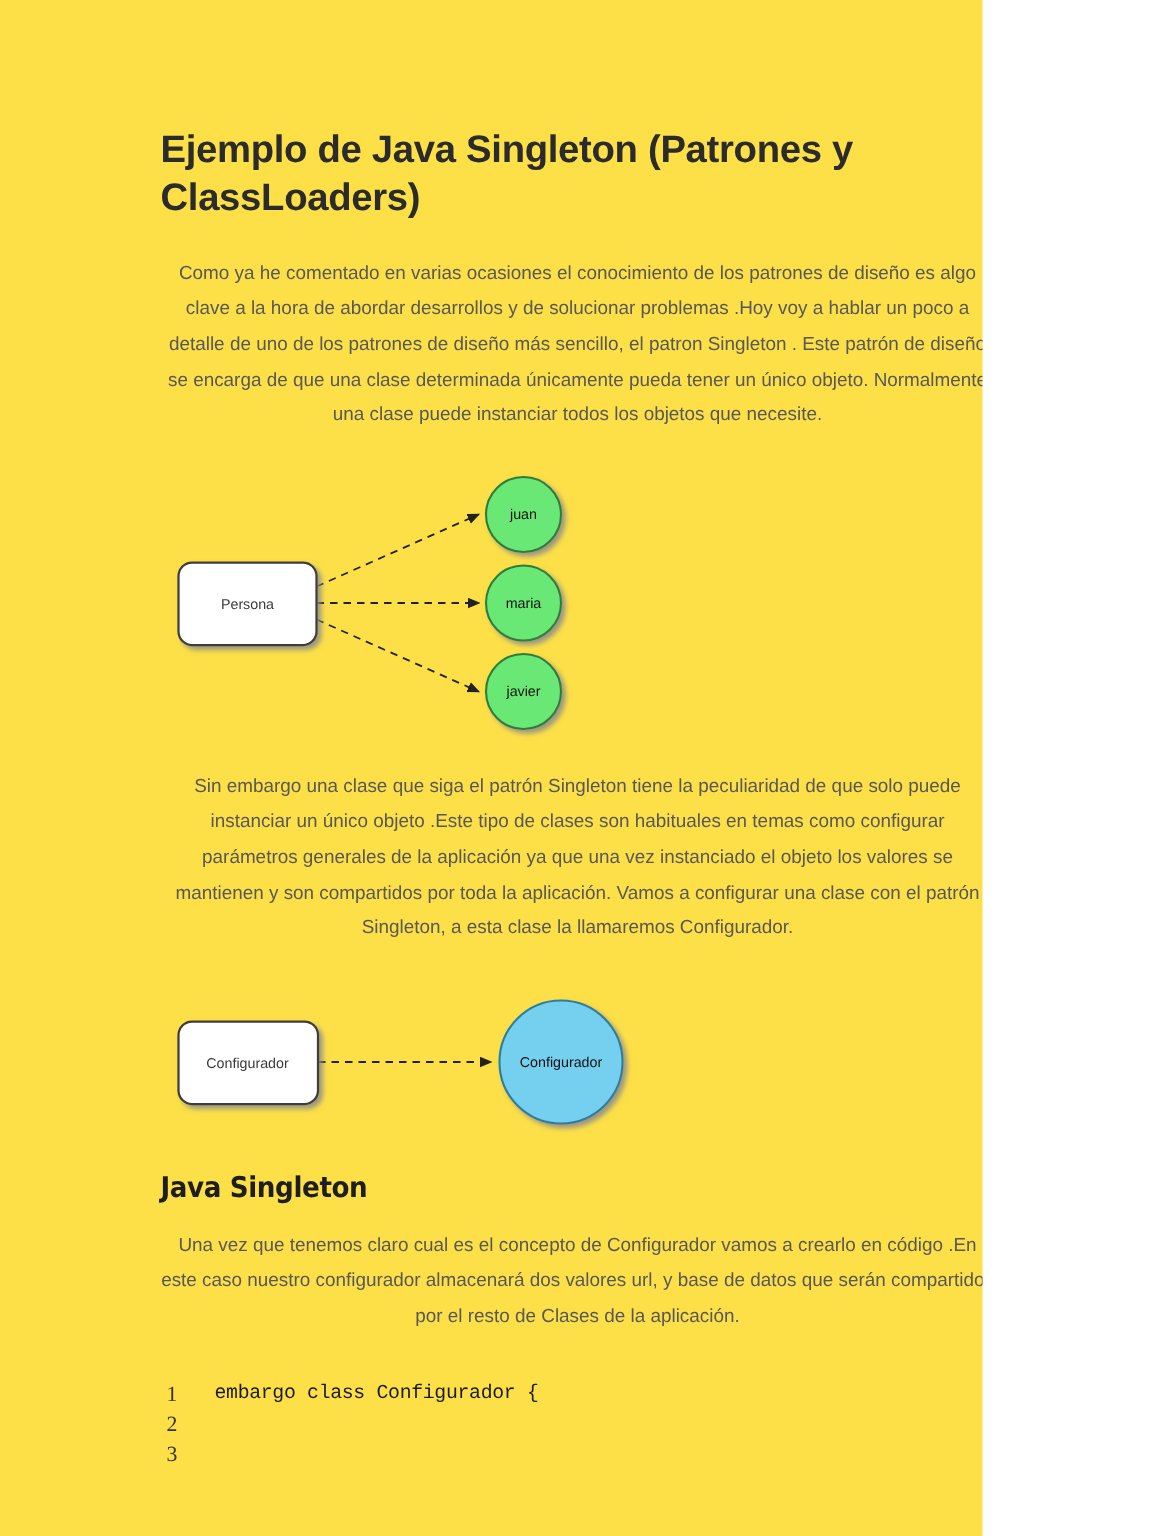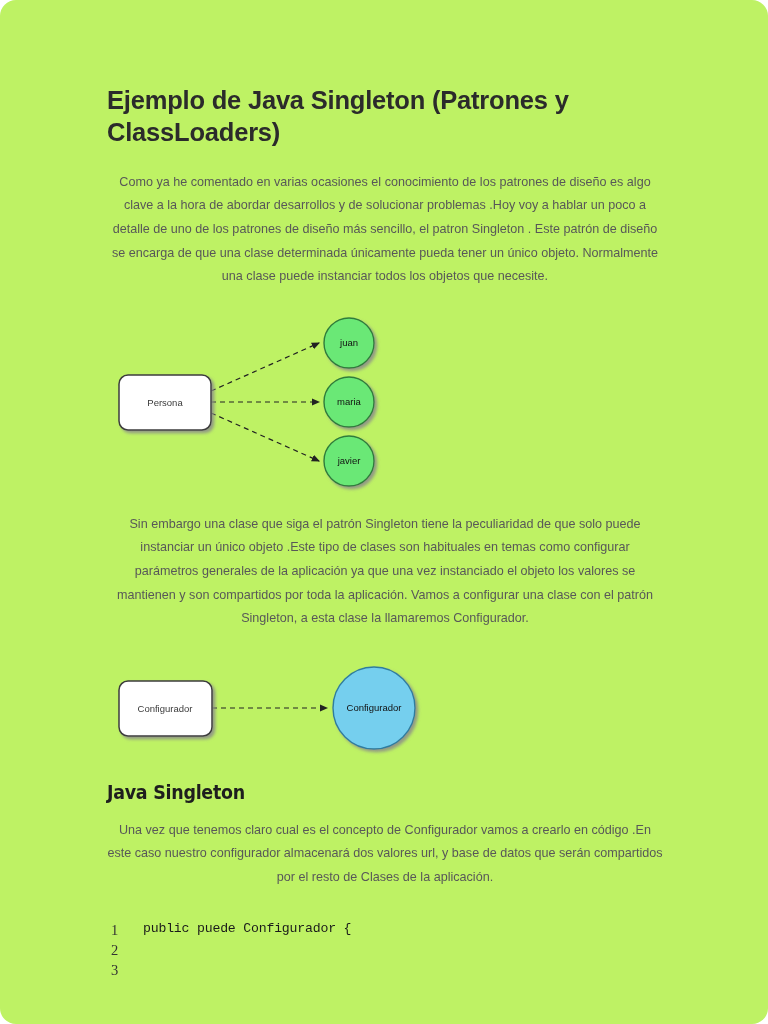--- a/index.html
+++ b/index.html
@@ -11,25 +11,24 @@
     width: 768px;
     height: 1024px;
     position: relative;
     font-family: "Liberation Sans", sans-serif;
     -webkit-font-smoothing: antialiased;
   }
 
   .page {
     position: absolute;
     left: 0; top: 0;
-    width: 768px;
+    width: 655px;
     height: 1024px;
-    background: #bef264;
+    background: #fde047;
     overflow: hidden;
-    border-radius: 16px;
   }
 
   .content {
     position: absolute;
     left: 107px;
     top: 84px;
     width: 556px;
   }
 
   
@@ -195,18 +194,18 @@
     <p class="para" style="margin-top: 16px;">Una vez que tenemos claro cual es el concepto de Configurador vamos a crearlo en código .En este caso nuestro configurador almacenará dos valores url, y base de datos que serán compartidos por el resto de Clases de la aplicación.</p>
 
     <div class="code-block" style="margin-top: 22px;">
       <div class="code-gutter">
         <div>1</div>
         <div>2</div>
         <div>3</div>
       </div>
       <div class="code-body">
         <div></div>
-        <div>public puede Configurador {</div>
+        <div>embargo class Configurador {</div>
       </div>
     </div>
 
   </div>
 </div>
 
 </body></html>

